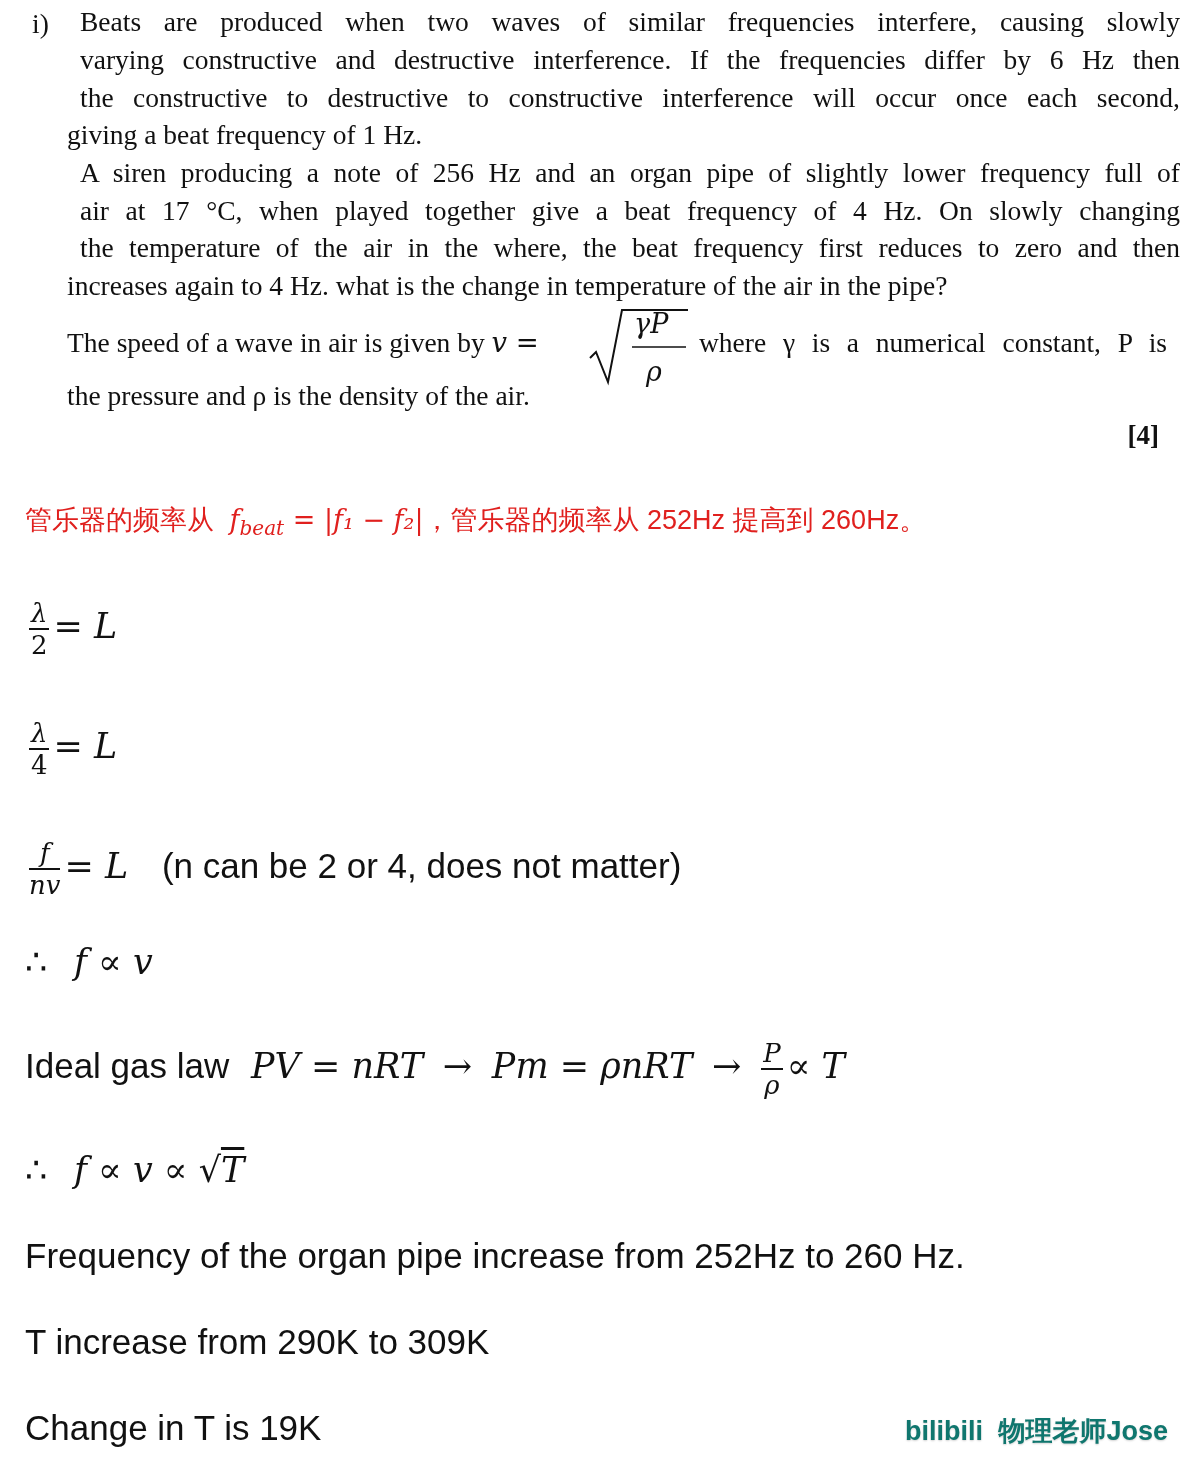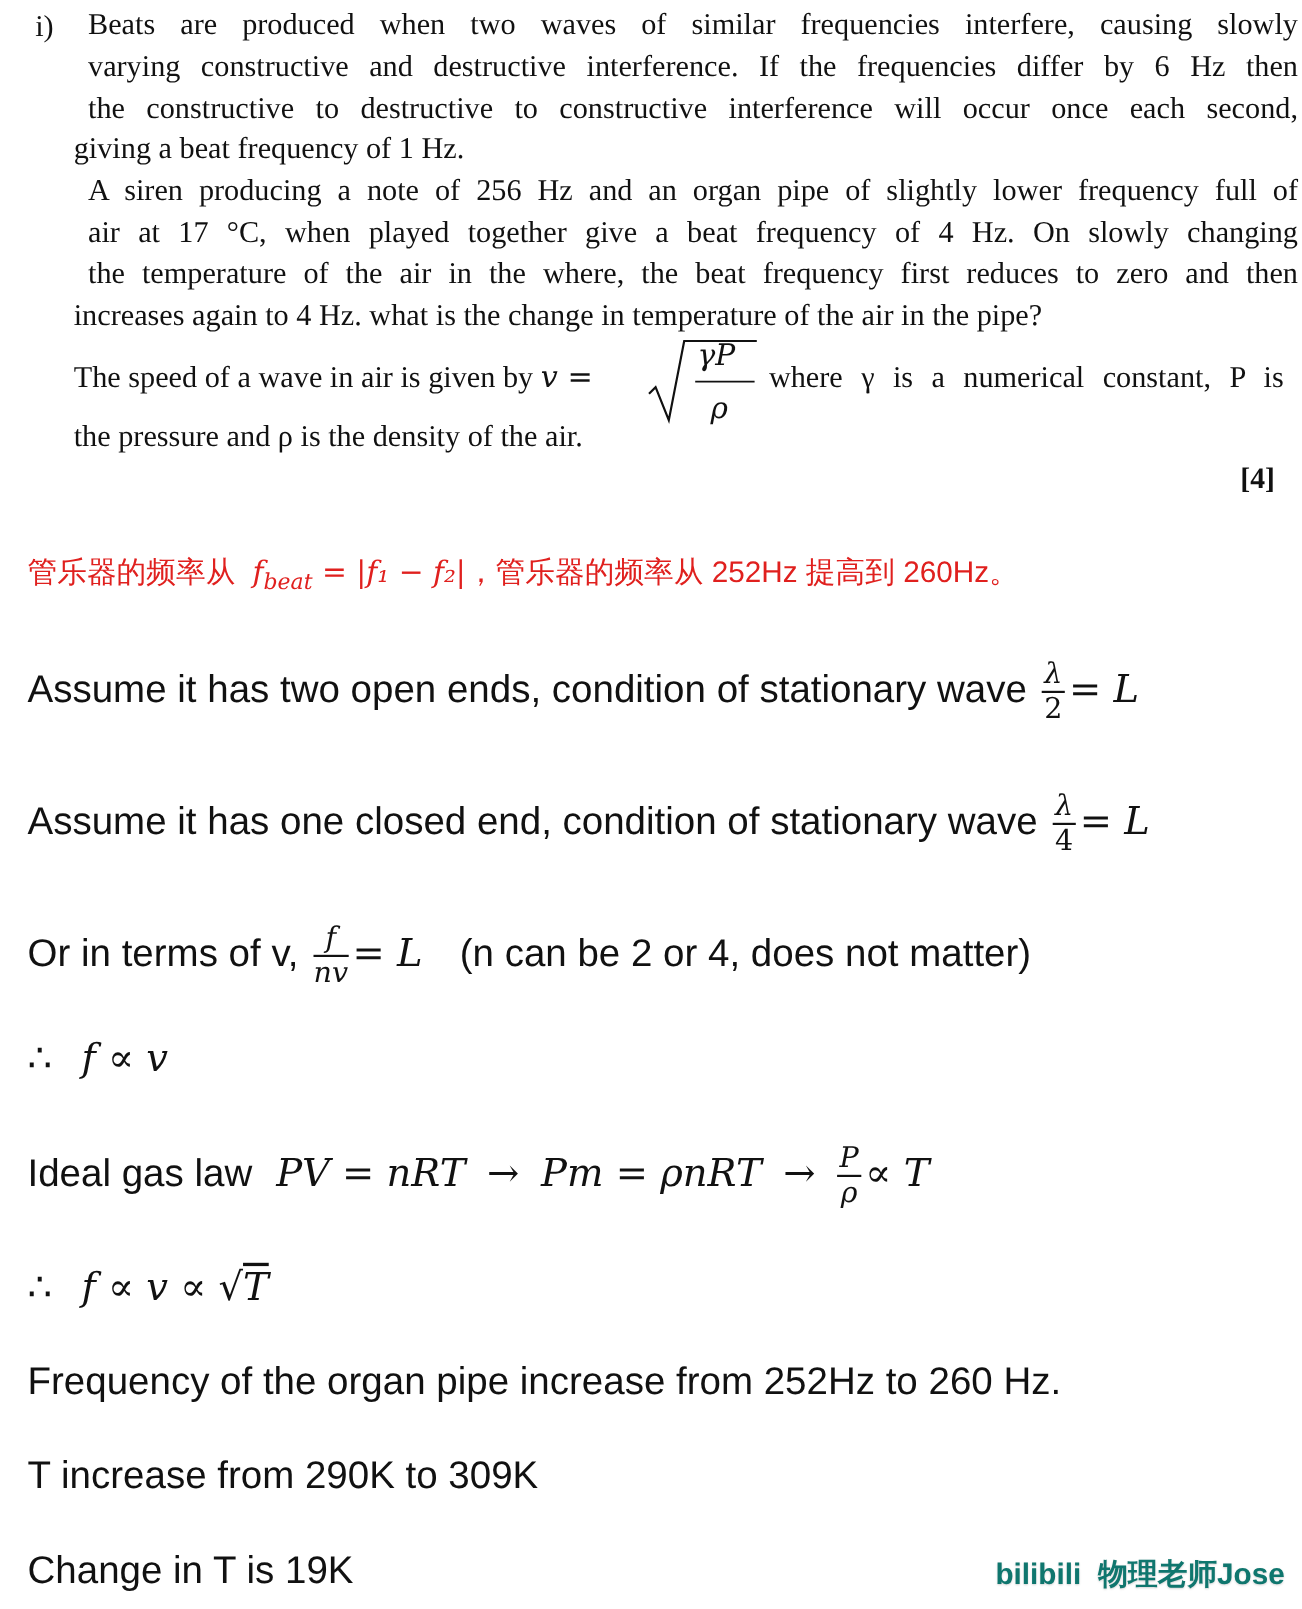--- a/index.html
+++ b/index.html
@@ -65,31 +65,28 @@
   <div class="q-line" style="top:382px; left:67px">the pressure and ρ is the density of the air.</div>
   <div class="marks">[4]</div>
 </div>
 
 <div class="red sans">
   <span>管乐器的频率从</span>
   <span class="math" style="margin-left:8px"><span>f</span><sub style="font-size:20px">beat</sub><span> = |f₁ − f₂|</span></span><span>，管乐器的频率从 252Hz 提高到 260Hz。</span>
 </div>
 
 <div class="s-line sans" style="top:600px">
-  <span>Assume it has two open ends, condition of stationary wave</span>
   <span class="sfrac m"><span class="top">λ</span><span class="bot up">2</span></span><span class="m">= L</span>
 </div>
 
 <div class="s-line sans" style="top:720px">
-  <span>Assume it has one closed end, condition of stationary wave</span>
   <span class="sfrac m"><span class="top">λ</span><span class="bot up">4</span></span><span class="m">= L</span>
 </div>
 
 <div class="s-line sans" style="top:840px">
-  <span>Or in terms of v,</span>
   <span class="sfrac m"><span class="top">f</span><span class="bot">nv</span></span><span class="m">= L</span>
   <span style="margin-left:24px">(n can be 2 or 4, does not matter)</span>
 </div>
 
 <div class="s-line" style="top:942px">
   <span class="up">∴</span>
   <span class="m" style="margin-left:18px">f ∝ v</span>
 </div>
 
 <div class="s-line sans" style="top:1040px">

